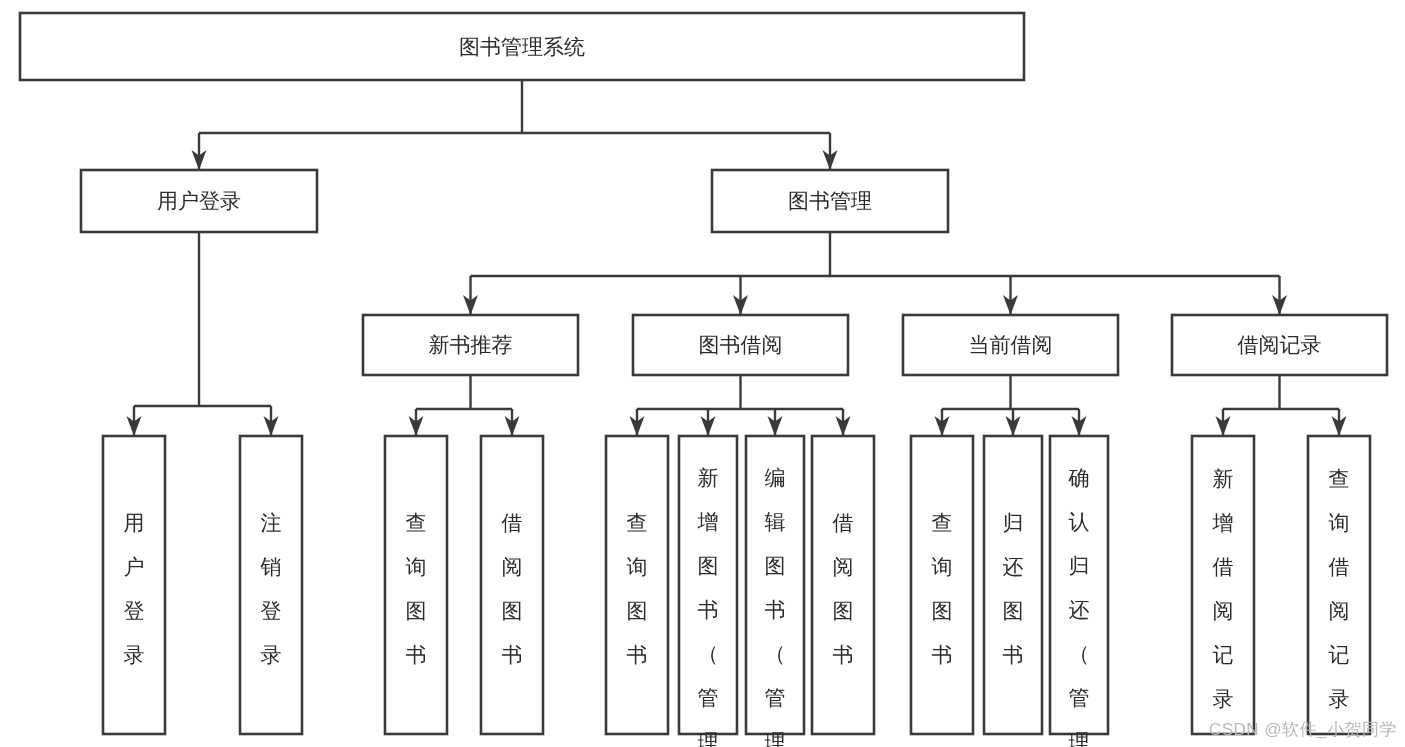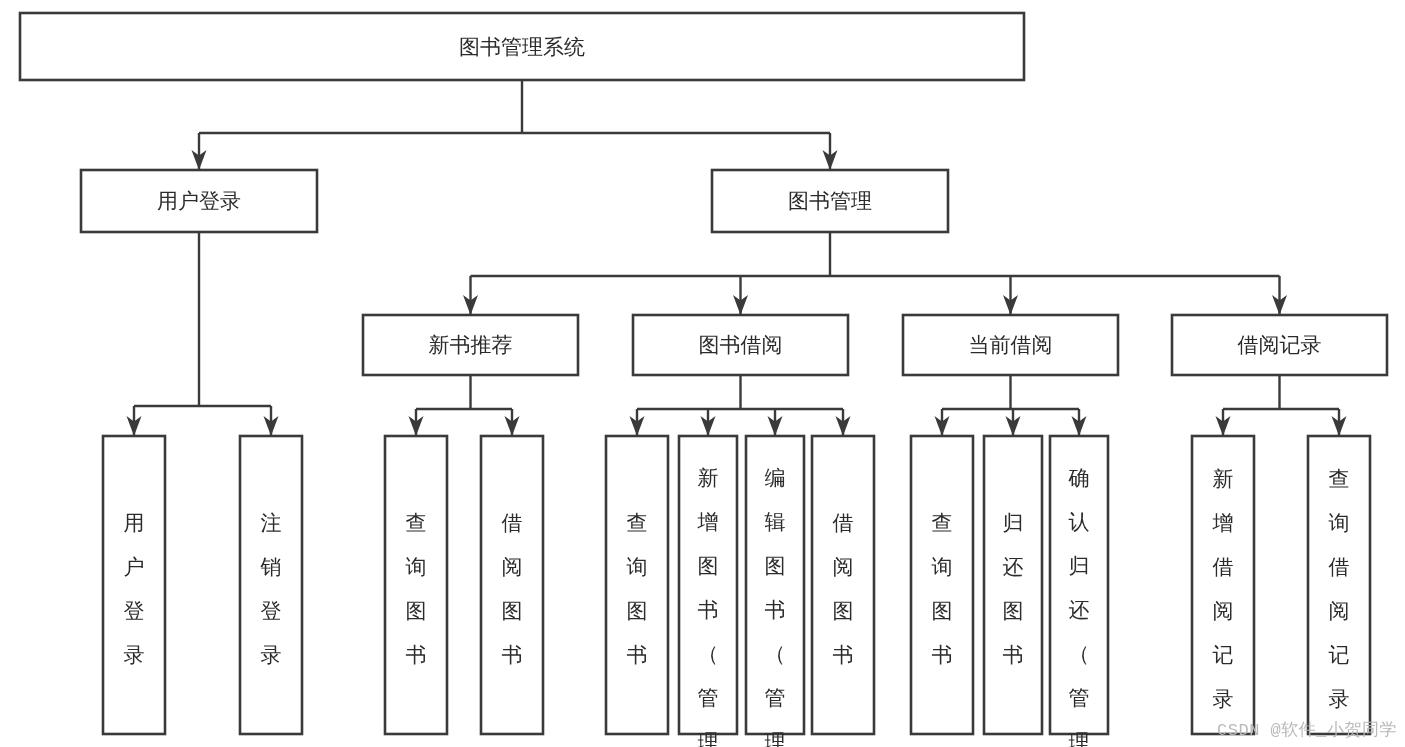--- a/index.html
+++ b/index.html
@@ -48,21 +48,21 @@
     font-size: 21px;
     text-anchor: middle;
   }
   .vert-char {
     font-family: "DejaVu Sans", "Liberation Sans", sans-serif;
   }
   .watermark {
     position: absolute;
     right: 8px;
     bottom: 6px;
-    font-family: Liberation Mono, monospace;
+    font-family: Liberation Sans, sans-serif;
     font-size: 17px;
     color: #b9b9b9;
     white-space: nowrap;
     letter-spacing: 0.5px;
   }
 </style>
 </head>
 <body>
 
 <svg id="diagram" viewBox="0 0 1405 747" width="1405" height="747" xmlns="http://www.w3.org/2000/svg">

